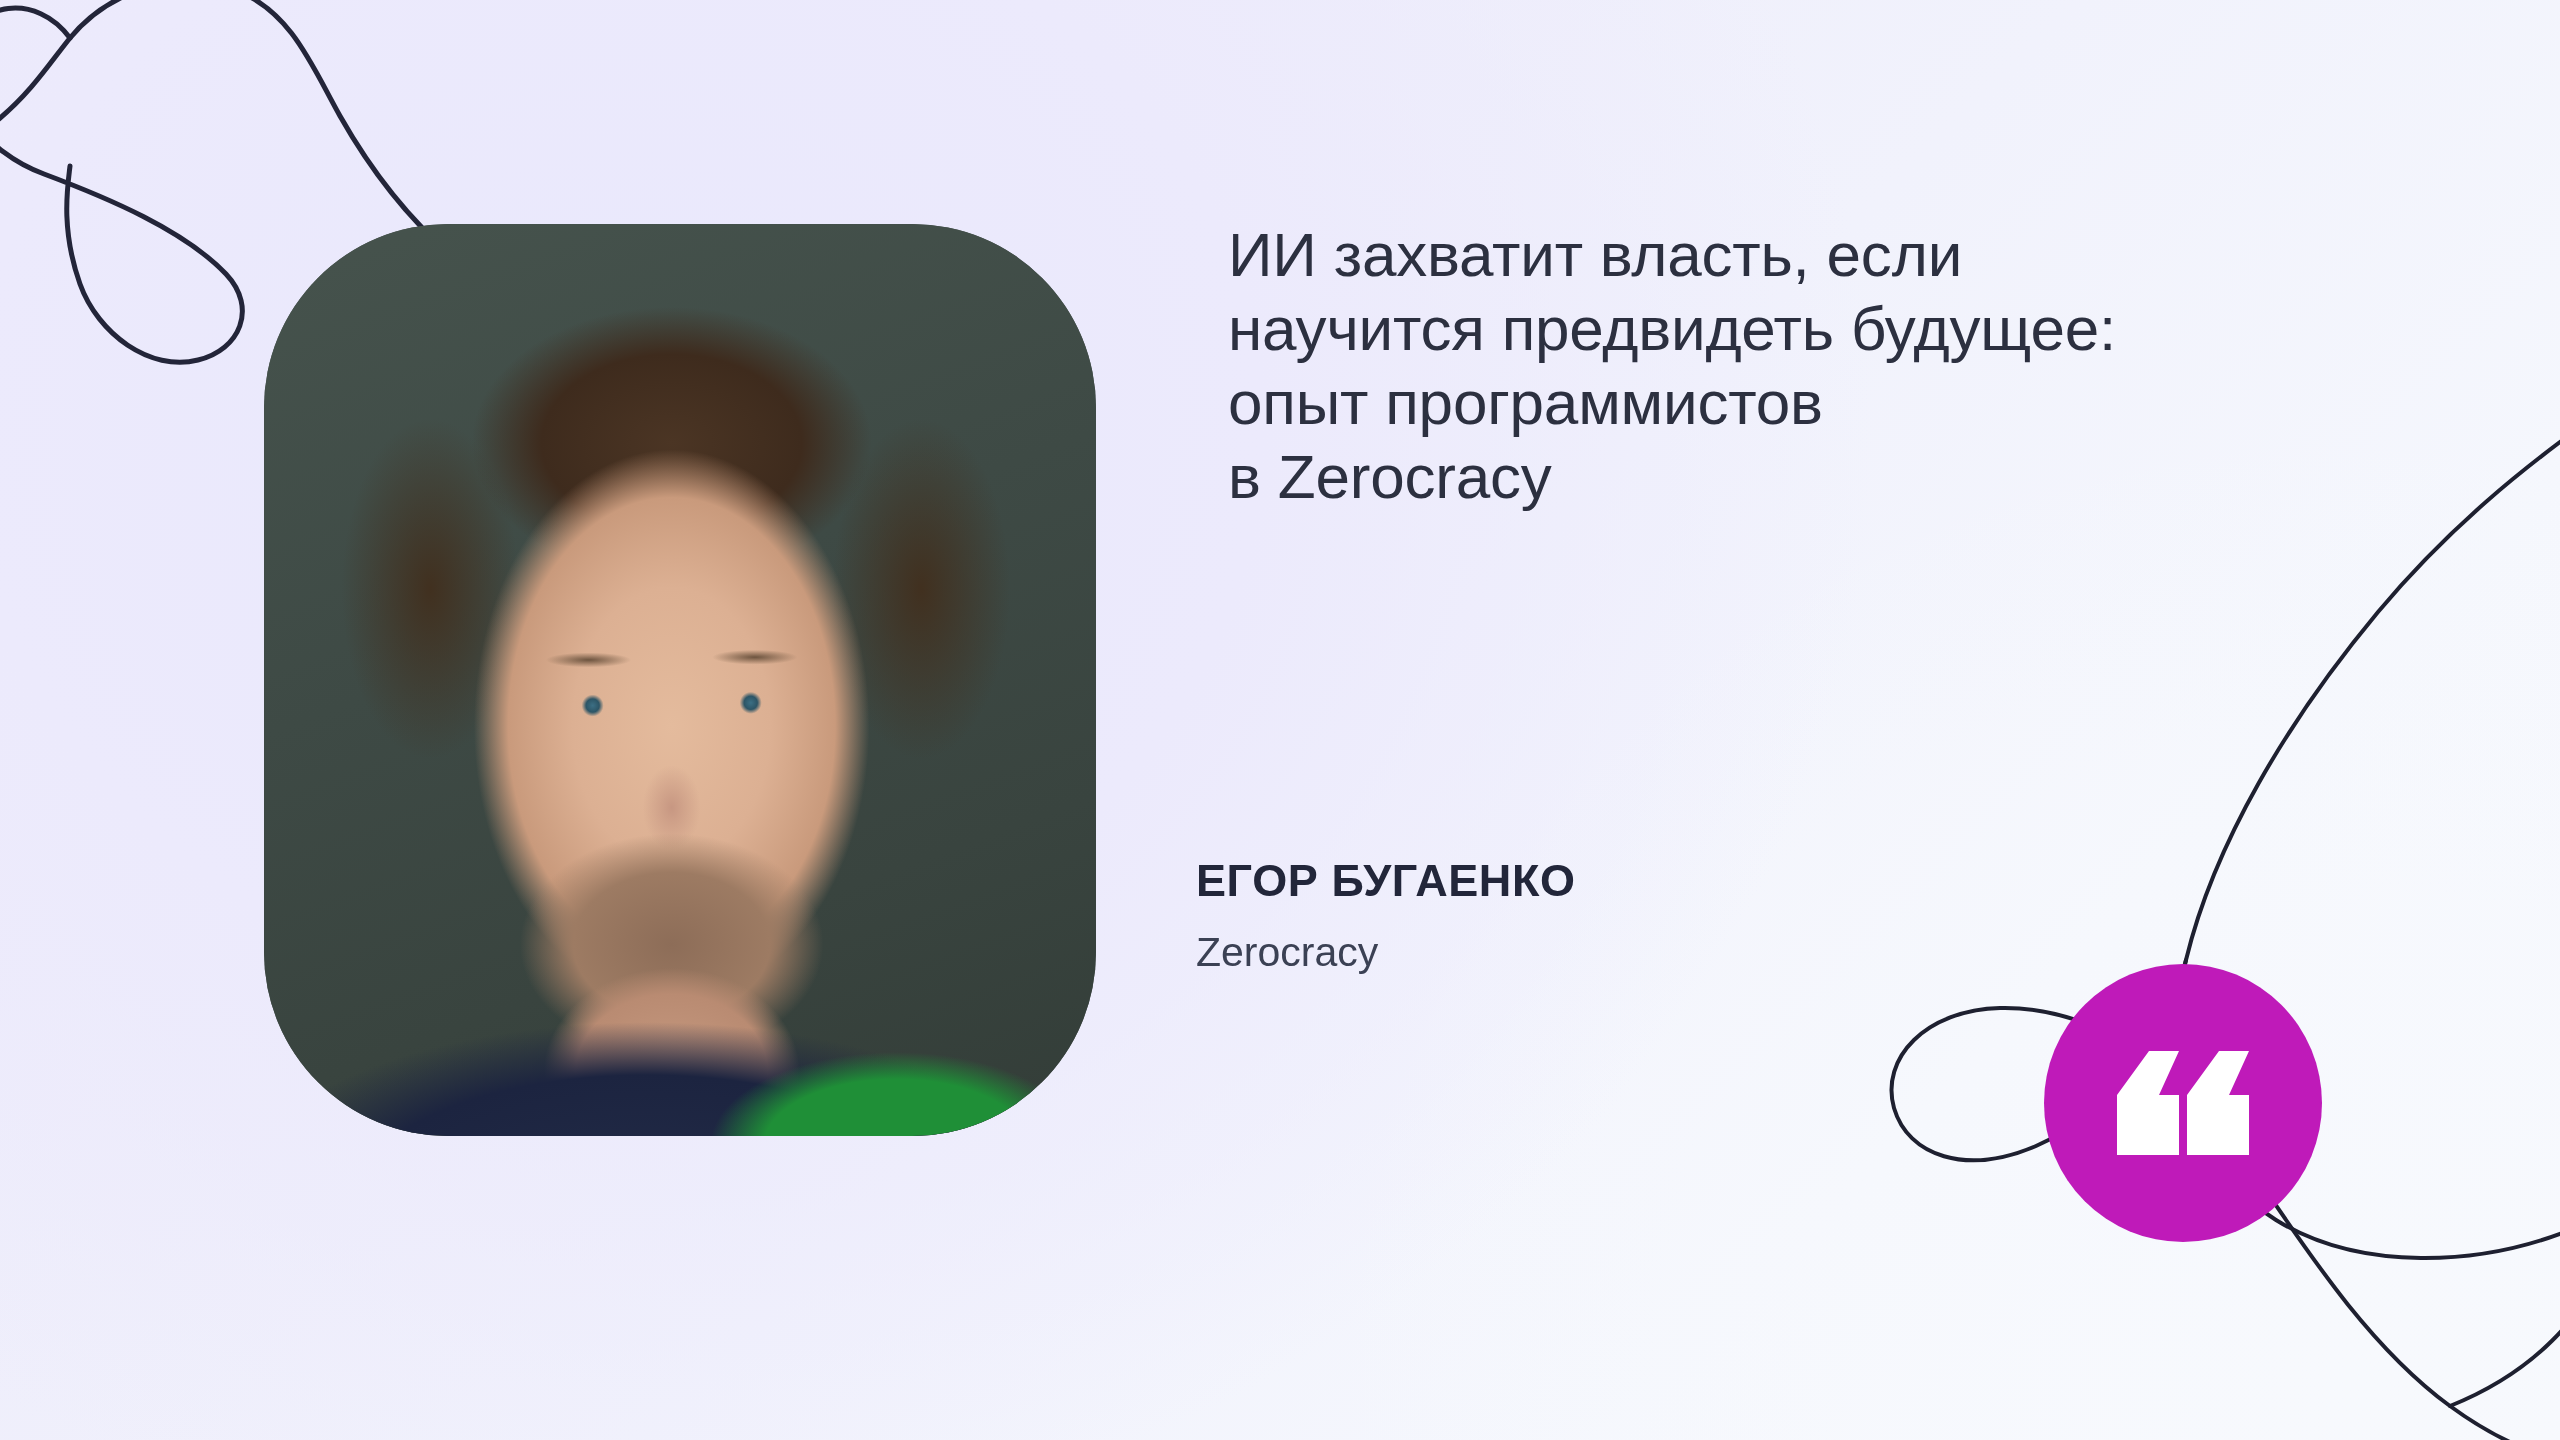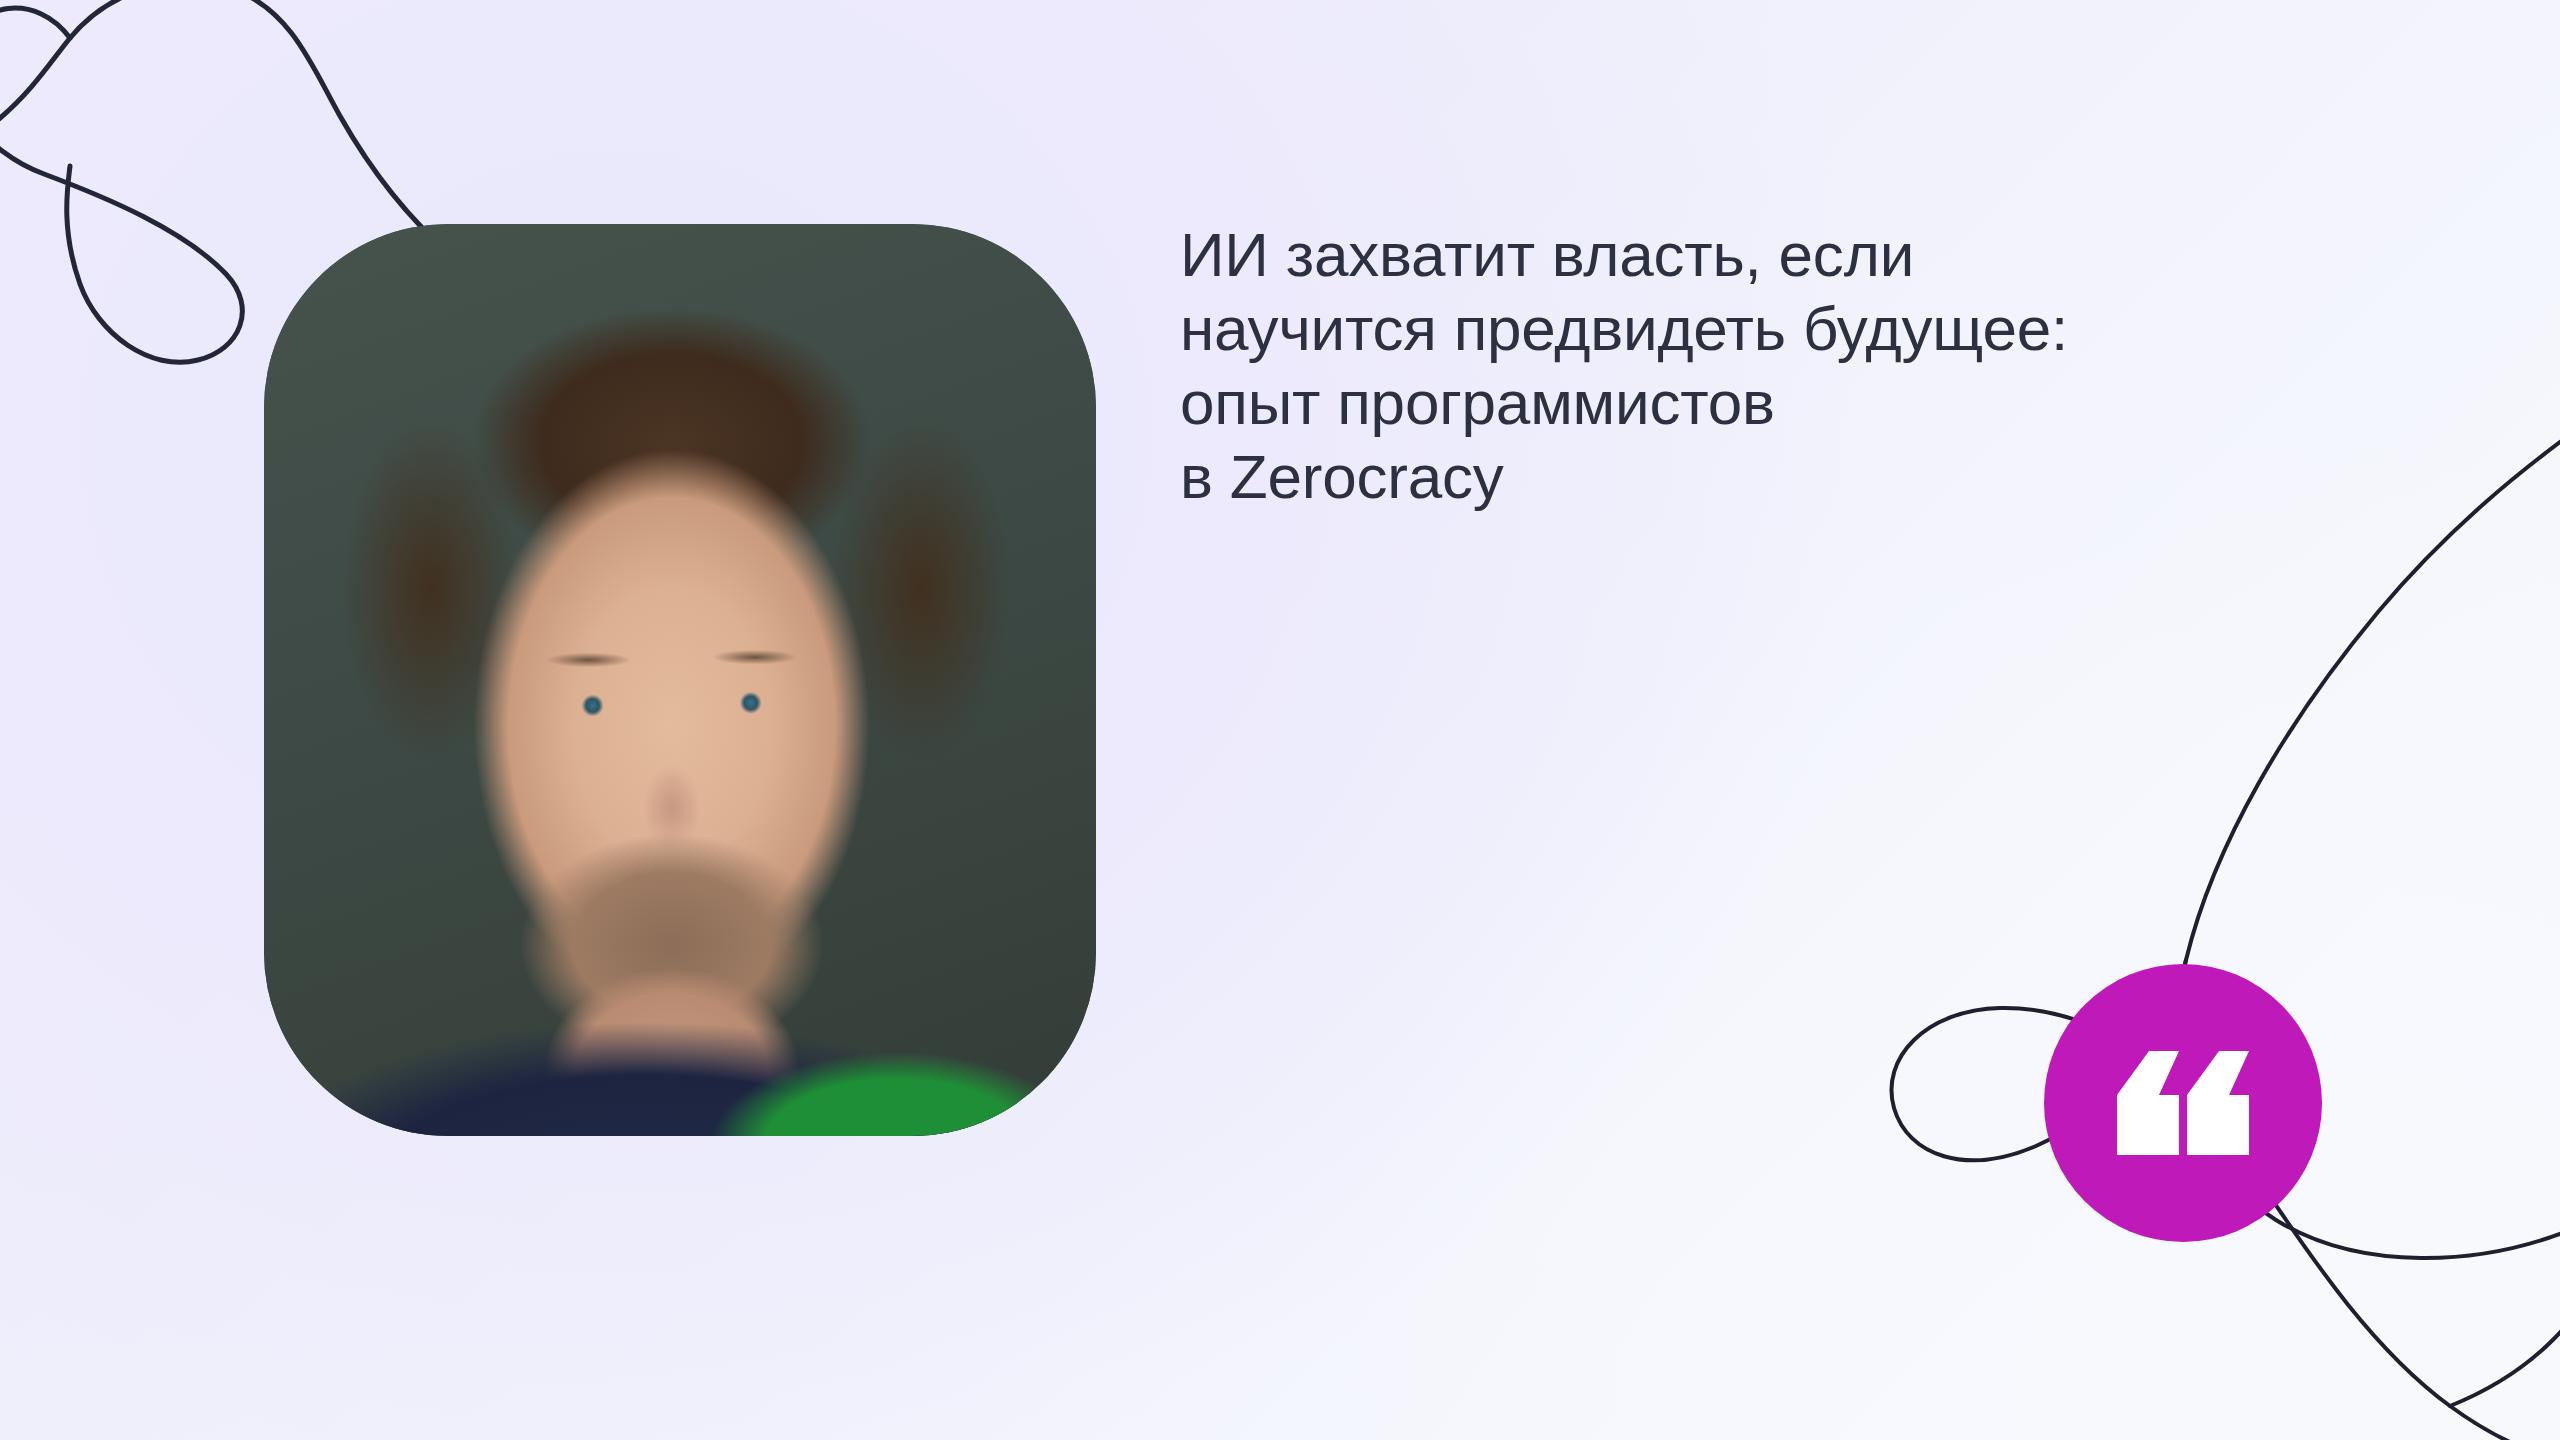--- a/index.html
+++ b/index.html
@@ -73,21 +73,21 @@
       radial-gradient(ellipse 250px 170px at 49% 24%, #4b3524 0%, #3e2b1d 52%, rgba(62,43,29,0) 80%),
       radial-gradient(ellipse 120px 230px at 20% 40%, #41301f 0%, rgba(65,48,31,0) 74%),
       radial-gradient(ellipse 120px 230px at 79% 40%, #41301f 0%, rgba(65,48,31,0) 74%),
       
       linear-gradient(160deg, #46534d 0%, #3e4a45 42%, #39443f 72%, #333d38 100%);
   }
 
   
   #text-block {
     position: absolute;
-    left: 1180px;
+    left: 1228px;
     top: 218px;
     width: 1110px;
     z-index: 5;
   }
   #headline {
     margin: 0;
     font-weight: 400;
     font-size: 62px;
     line-height: 74px;
     letter-spacing: -0.2px;
@@ -163,20 +163,24 @@
     <div id="portrait-photo"></div>
   </div>
 
   <div id="text-block">
     <h1 id="headline">ИИ захватит власть, если
 научится предвидеть будущее:
 опыт программистов
 в Zerocracy</h1>
   </div>
 
+  <div id="attribution">
+    <p id="speaker-name">ЕГОР БУГАЕНКО</p>
+    <p id="speaker-company">Zerocracy</p>
+  </div>
 
   <div id="quote-badge">
     <span>
       <svg width="132" height="104" viewBox="0 0 132 104" aria-hidden="true">
         <path d="M32 0 H62 L42 44 H62 V104 H0 V44 Z" fill="#ffffff"></path>
         <path d="M102 0 H132 L112 44 H132 V104 H70 V44 Z" fill="#ffffff"></path>
       </svg>
     </span>
   </div>
 

